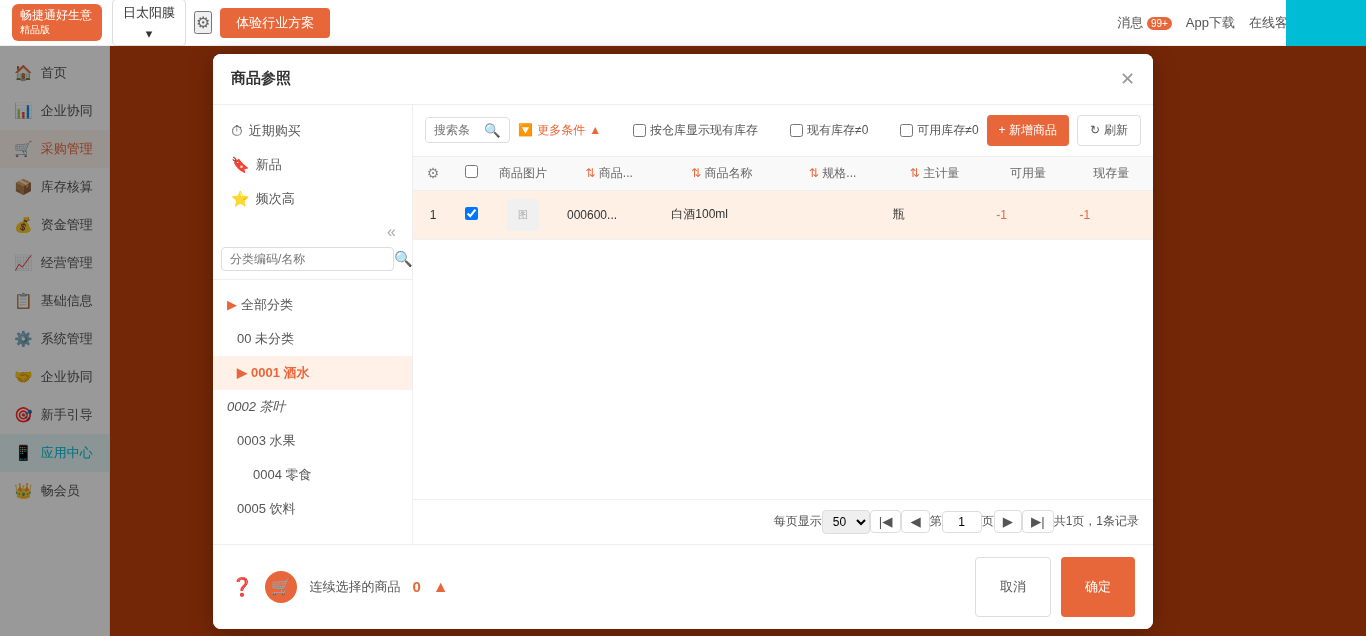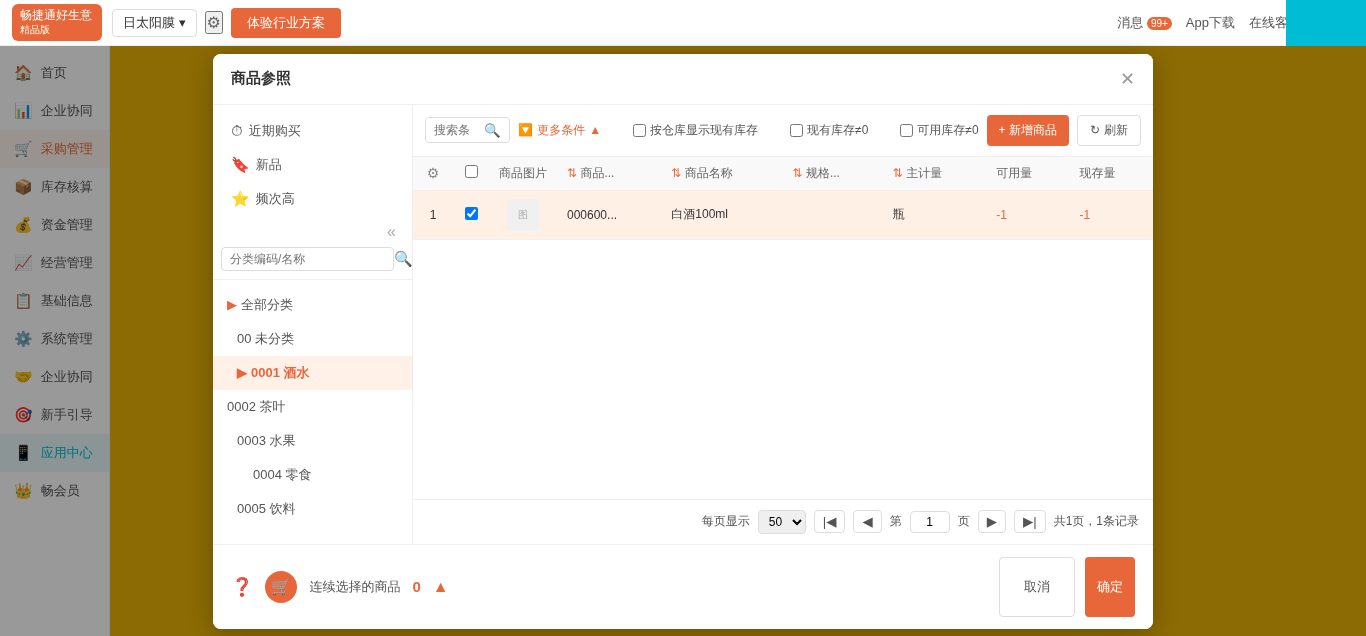--- a/index.html
+++ b/index.html
@@ -26,21 +26,21 @@
       gap: 4px;
       min-width: 90px;
     }
     .logo-text { color: #fff; font-size: 12px; line-height: 1.2; }
     .logo-sub { font-size: 10px; color: #ffe; }
     .nav-center { display: flex; align-items: center; gap: 8px; flex: 1; }
     .nav-dropdown {
       display: flex; align-items: center; gap: 4px;
       border: 1px solid #ddd; border-radius: 4px;
       padding: 4px 10px; cursor: pointer; background: #fff;
-      font-size: 13px; color: #333;
+      font-size: 13px; color: #333; flex-direction: column;
     }
     .nav-btn-orange {
       background: #e8673a; color: #fff; border: none;
       border-radius: 4px; padding: 6px 16px; cursor: pointer; font-size: 13px;
     }
     .gear-icon { font-size: 16px; color: #666; cursor: pointer; }
     .nav-right { display: flex; align-items: center; gap: 14px; margin-left: auto; color: #555; font-size: 13px; }
     .badge { background: #e8673a; color: #fff; border-radius: 10px; font-size: 10px; padding: 1px 4px; }
     .teal-strip { background: #00bcd4; height: 46px; width: 80px; position: absolute; right: 0; top: 0; display: flex; align-items: center; justify-content: center; color: #fff; font-size: 12px; }
 
@@ -52,21 +52,21 @@
     }
     .sidebar-item {
       display: flex; align-items: center; gap: 8px;
       padding: 10px 14px; cursor: pointer; color: #555; font-size: 13px;
     }
     .sidebar-item.active { color: #e8673a; background: #fff5f0; }
     .sidebar-icon { font-size: 15px; }
     .sidebar-item.highlighted { background: #e8f8f8; color: #00bcd4; }
 
     
-    .main-content { flex: 1; background: #eab308; position: relative; }
+    .main-content { flex: 1; background: #c2410c; position: relative; }
 
     
     .modal-overlay {
       position: absolute; top: 0; left: -110px; right: 0; bottom: 0;
       background: rgba(0,0,0,0.4); z-index: 100;
       display: flex; align-items: center; justify-content: center;
     }
     .modal {
       background: #fff; border-radius: 8px;
       width: 940px; max-height: 580px;
@@ -147,37 +147,37 @@
     .btn-refresh {
       background: #fff; color: #555; border: 1px solid #ddd;
       border-radius: 4px; padding: 6px 12px; cursor: pointer; font-size: 12px;
       display: flex; align-items: center; gap: 4px;
     }
 
     
     .table-container { flex: 1; overflow: auto; }
     table { width: 100%; border-collapse: collapse; font-size: 12px; }
     th {
-      background: #f9f9f9; padding: 8px 10px; text-align: left;
+      background: #f9f9f9; padding: 8px 10px; text-align: center;
       border-bottom: 1px solid #eee; color: #666; font-weight: normal;
       white-space: nowrap;
     }
     td { padding: 8px 10px; border-bottom: 1px solid #f0f0f0; color: #333; }
     tr.row-selected { background: #fff0e6; }
     tr.row-selected td { background: #fff0e6; }
     .table-settings-btn { background: none; border: none; cursor: pointer; color: #888; font-size: 14px; }
     .col-num { width: 40px; text-align: center; }
     .col-check { width: 36px; text-align: center; }
     .col-img { width: 60px; text-align: center; }
     .img-placeholder { width: 32px; height: 32px; background: #f0f0f0; border-radius: 4px; display: flex; align-items: center; justify-content: center; font-size: 10px; color: #aaa; margin: auto; }
 
     
     .pagination {
       display: flex; align-items: center; justify-content: flex-end;
-      padding: 10px 14px; border-top: 1px solid #eee; gap: 8px; font-size: 12px; color: #555;
+      padding: 10px 14px; border-top: 1px solid #eee; gap: 0; font-size: 12px; color: #555;
     }
     .page-select { border: 1px solid #ddd; border-radius: 4px; padding: 3px 6px; font-size: 12px; }
     .page-input { border: 1px solid #ddd; border-radius: 4px; padding: 3px 6px; width: 40px; text-align: center; font-size: 12px; }
     .page-btn { background: none; border: 1px solid #ddd; border-radius: 4px; padding: 3px 8px; cursor: pointer; color: #555; }
     .page-btn:disabled { color: #ccc; cursor: default; }
 
     
     .modal-footer {
       display: flex; align-items: center; padding: 12px 18px;
       border-top: 1px solid #eee; background: #fff; gap: 12px;
@@ -192,21 +192,21 @@
     .selected-label { font-size: 13px; color: #555; }
     .selected-count { color: #e8673a; font-weight: bold; font-size: 15px; }
     .collapse-footer { background: none; border: none; cursor: pointer; color: #e8673a; font-size: 16px; }
     .footer-right { margin-left: auto; display: flex; gap: 10px; }
     .btn-cancel {
       background: #fff; border: 1px solid #ddd; border-radius: 4px;
       padding: 20px 24px; cursor: pointer; font-size: 13px; color: #555;
     }
     .btn-confirm {
       background: #e8673a; color: #fff; border: none;
-      border-radius: 4px; padding: 8px 12px; cursor: pointer; font-size: 13px;
+      border-radius: 4px; padding: 8px 24px; cursor: pointer; font-size: 13px;
     }
   </style>
 </head>
 <body>
 
 <div class="top-nav">
   <div class="logo-area">
     <div>
       <div class="logo-text">畅捷通好生意</div>
       <div class="logo-sub">精品版</div>
@@ -327,21 +327,21 @@
                 <span style="color:#e8673a;">▶</span>
                 <span>全部分类</span>
               </div>
               <div class="cat-item" style="padding-left:24px;">
                 <span>00 未分类</span>
               </div>
               <div class="cat-item active" style="padding-left:24px;">
                 <span style="color:#e8673a;">▶</span>
                 <span>0001 酒水</span>
               </div>
-              <div class="cat-item" style="">
+              <div class="cat-item" style="font-style:italic;">
                 <span>0002 茶叶</span>
               </div>
               <div class="cat-item" style="padding-left:24px;">
                 <span>0003 水果</span>
               </div>
               <div class="cat-item" style="padding-left:40px;">
                 <span>0004 零食</span>
               </div>
               <div class="cat-item" style="padding-left:24px;">
                 <span>0005 饮料</span>

